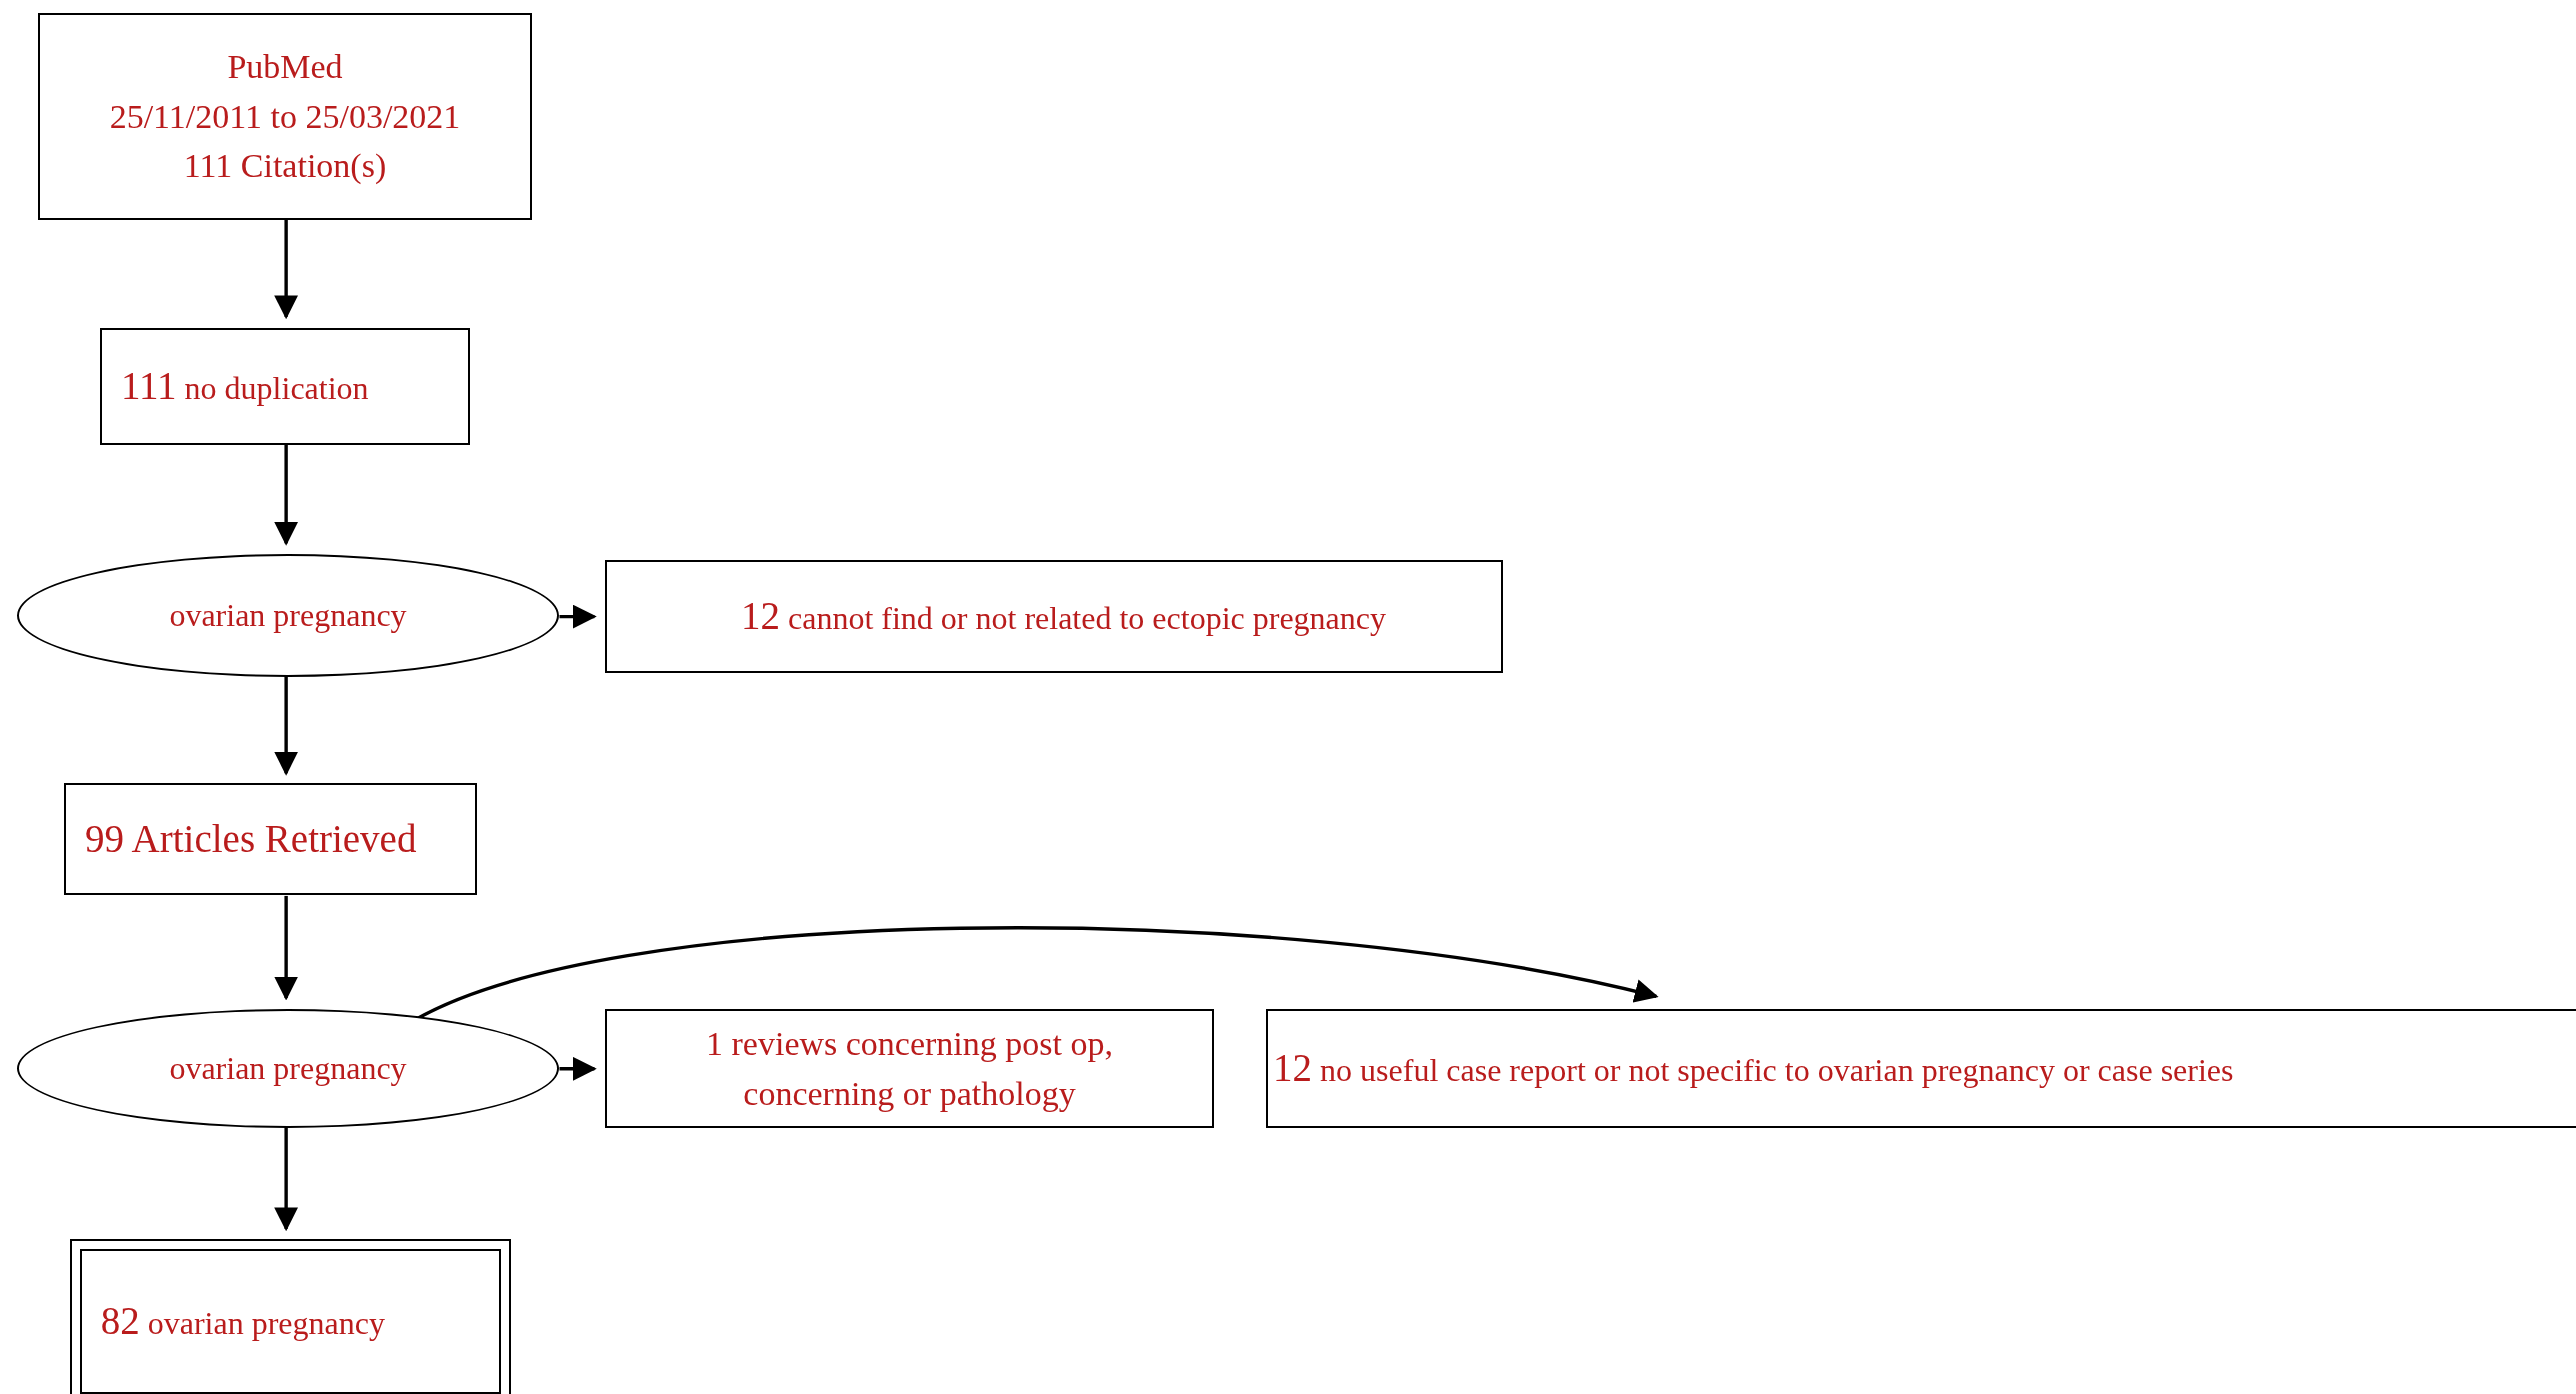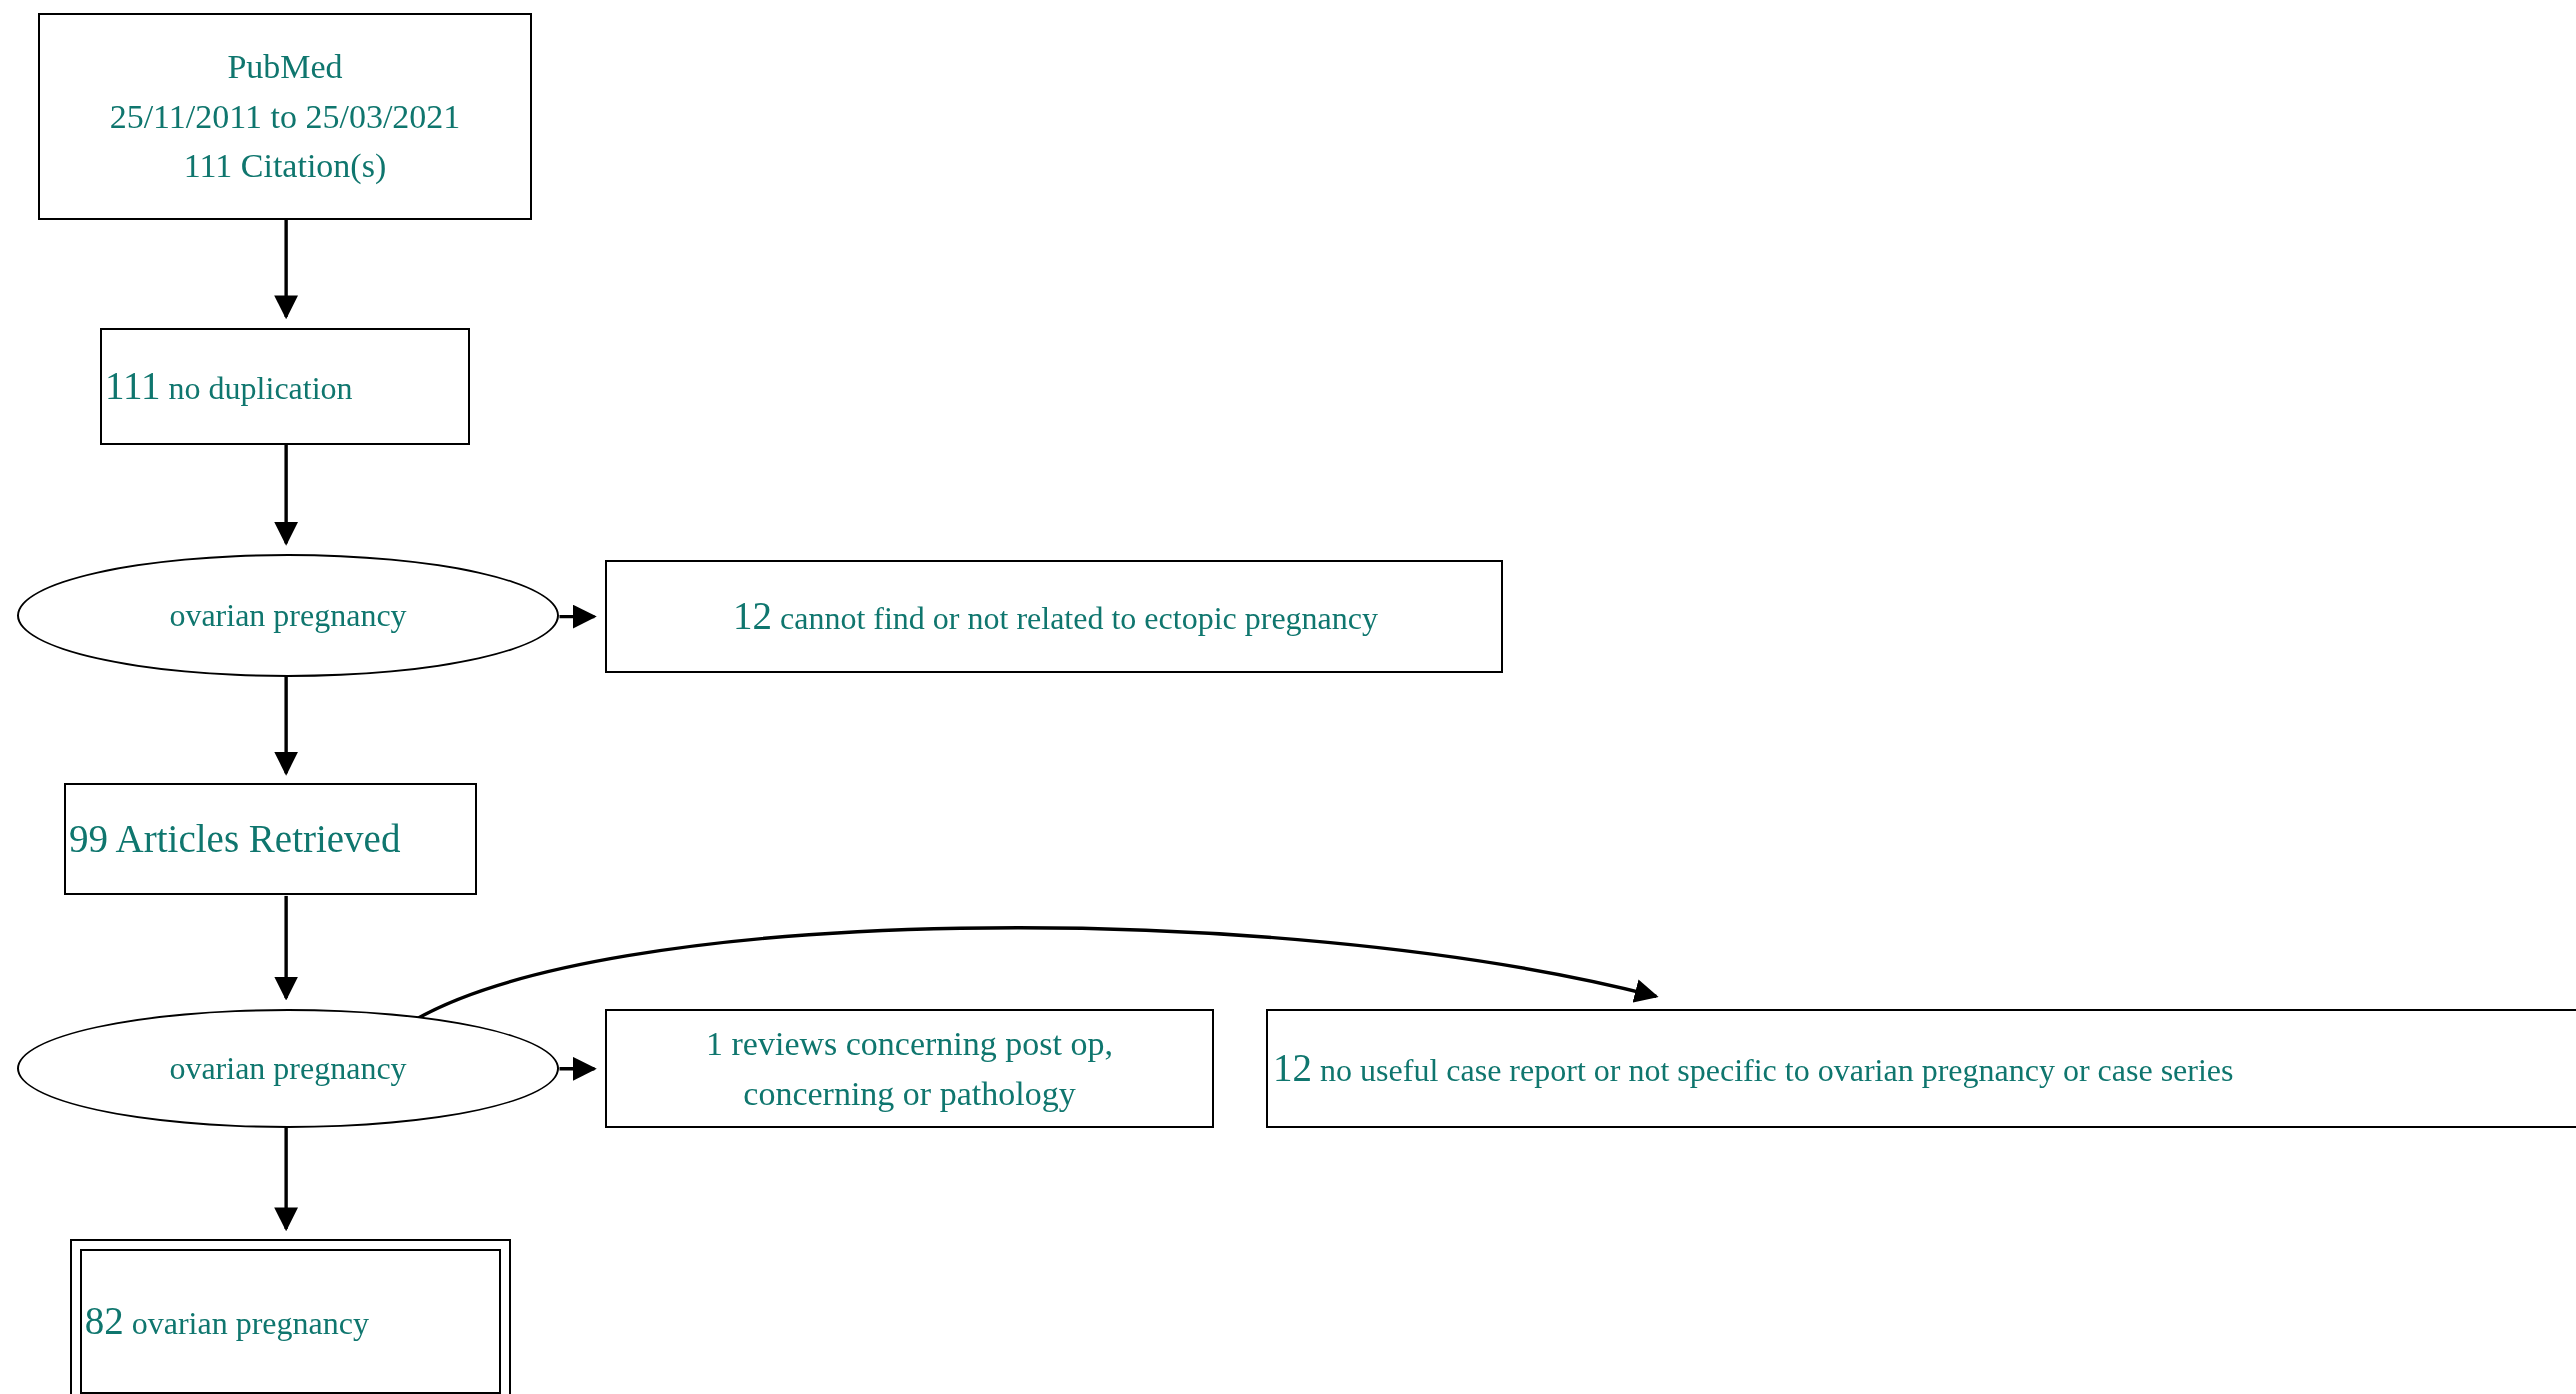--- a/index.html
+++ b/index.html
@@ -8,21 +8,21 @@
     padding: 0;
     background: #ffffff;
   }
   #canvas {
     position: relative;
     width: 2576px;
     height: 1395px;
     background: #ffffff;
     overflow: hidden;
     font-family: "Liberation Serif", "DejaVu Serif", serif;
-    color: #0f766e;
+    color: #b91c1c;
   }
   svg.edges {
     position: absolute;
     left: 0;
     top: 0;
     width: 2576px;
     height: 1395px;
     pointer-events: none;
   }
   .node {
@@ -63,21 +63,21 @@
   .big   { font-size: 39px; }
   .small { font-size: 32px; }
   .lbl-stack {
     display: flex;
     flex-direction: column;
     align-items: center;
     justify-content: center;
     font-size: 34px;
     line-height: 1.5;
   }
-  .pad-l { padding-left: 3px; }
+  .pad-l { padding-left: 19px; }
   .count-num { font-size: 39px; }
   .count-txt { font-size: 32px; }
 </style>
 </head>
 <body>
 
 <div id="canvas">
 
   <svg class="edges" viewBox="0 0 3025 1638">
     <defs>

